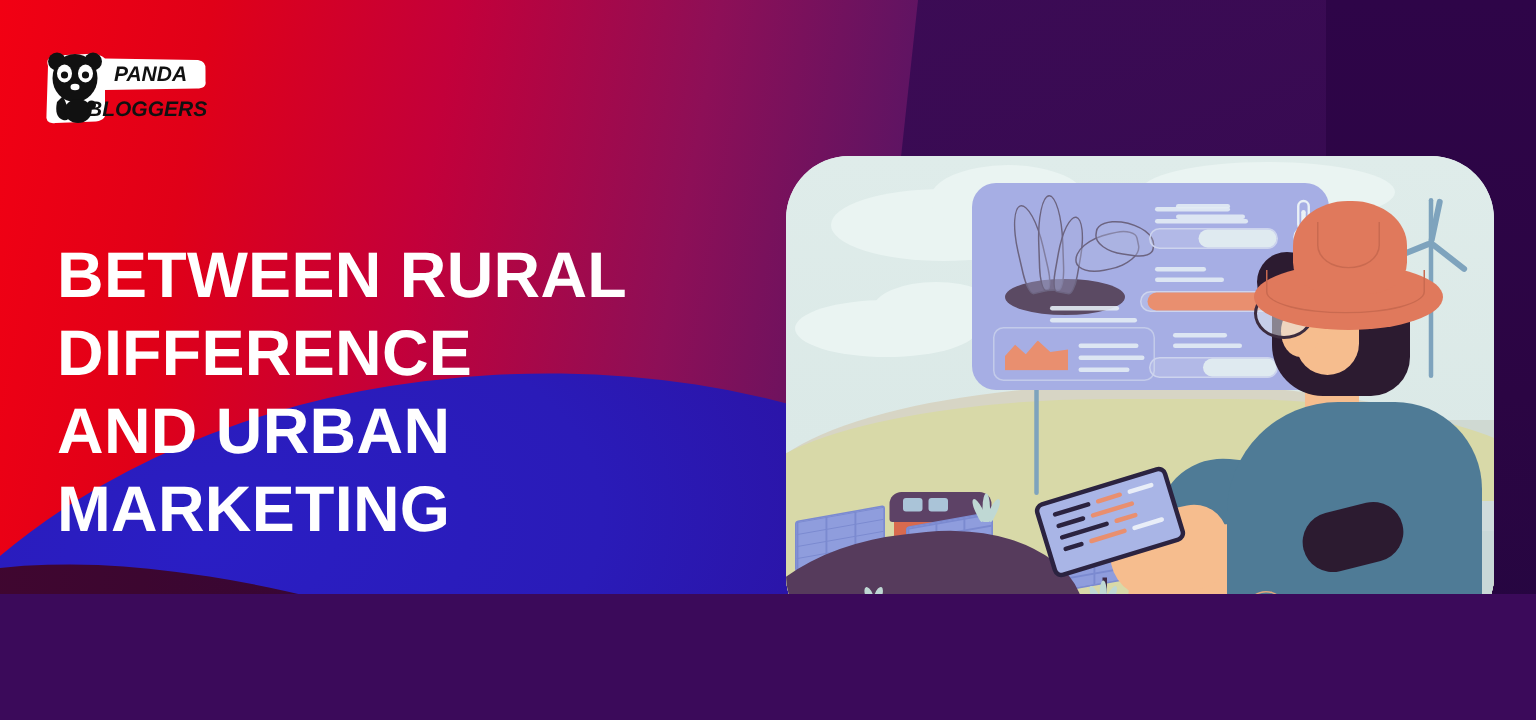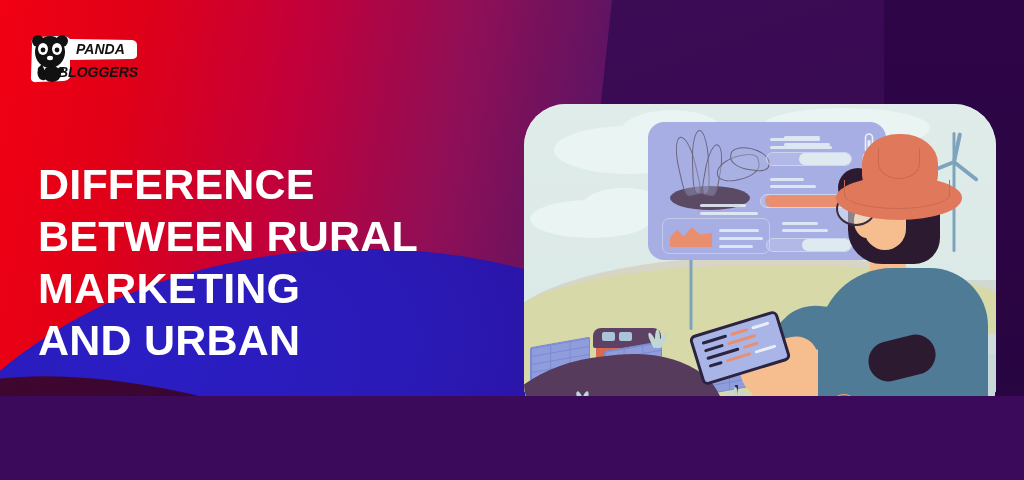--- a/index.html
+++ b/index.html
@@ -248,24 +248,24 @@
       <ellipse cx="22" cy="24" rx="3" ry="2.2" fill="#fff"></ellipse>
       <path d="M14 30 Q22 48 14 46 Q8 44 10 34 Z" fill="#111"></path>
       <ellipse cx="24" cy="40" rx="9" ry="8" fill="#111"></ellipse>
       <circle cx="33" cy="36" r="3" fill="#111"></circle>
       <text x="48" y="20" font-family="Liberation Sans, sans-serif" font-size="14" font-weight="700" font-style="italic" fill="#111">PANDA</text>
       <text x="30" y="43" font-family="Liberation Sans, sans-serif" font-size="14" font-weight="700" font-style="italic" fill="#111">BLOGGERS</text>
     </svg>
   </div>
 
   <div class="headline">
+    <span class="hl-line hl-2">BETWEEN RURAL</span>
     <span class="hl-line hl-1">DIFFERENCE</span>
-    <span class="hl-line hl-2">BETWEEN RURAL</span>
+    <span class="hl-line hl-3">AND URBAN</span>
     <span class="hl-line hl-4">MARKETING</span>
-    <span class="hl-line hl-3">AND URBAN</span>
   </div>
 
   <div class="card">
 
     <div class="sky"></div>
     <div class="cloud c1"></div>
     <div class="cloud c1b"></div>
     <div class="cloud c2"></div>
     <div class="cloud c2b"></div>
     <div class="cloud c3"></div>

